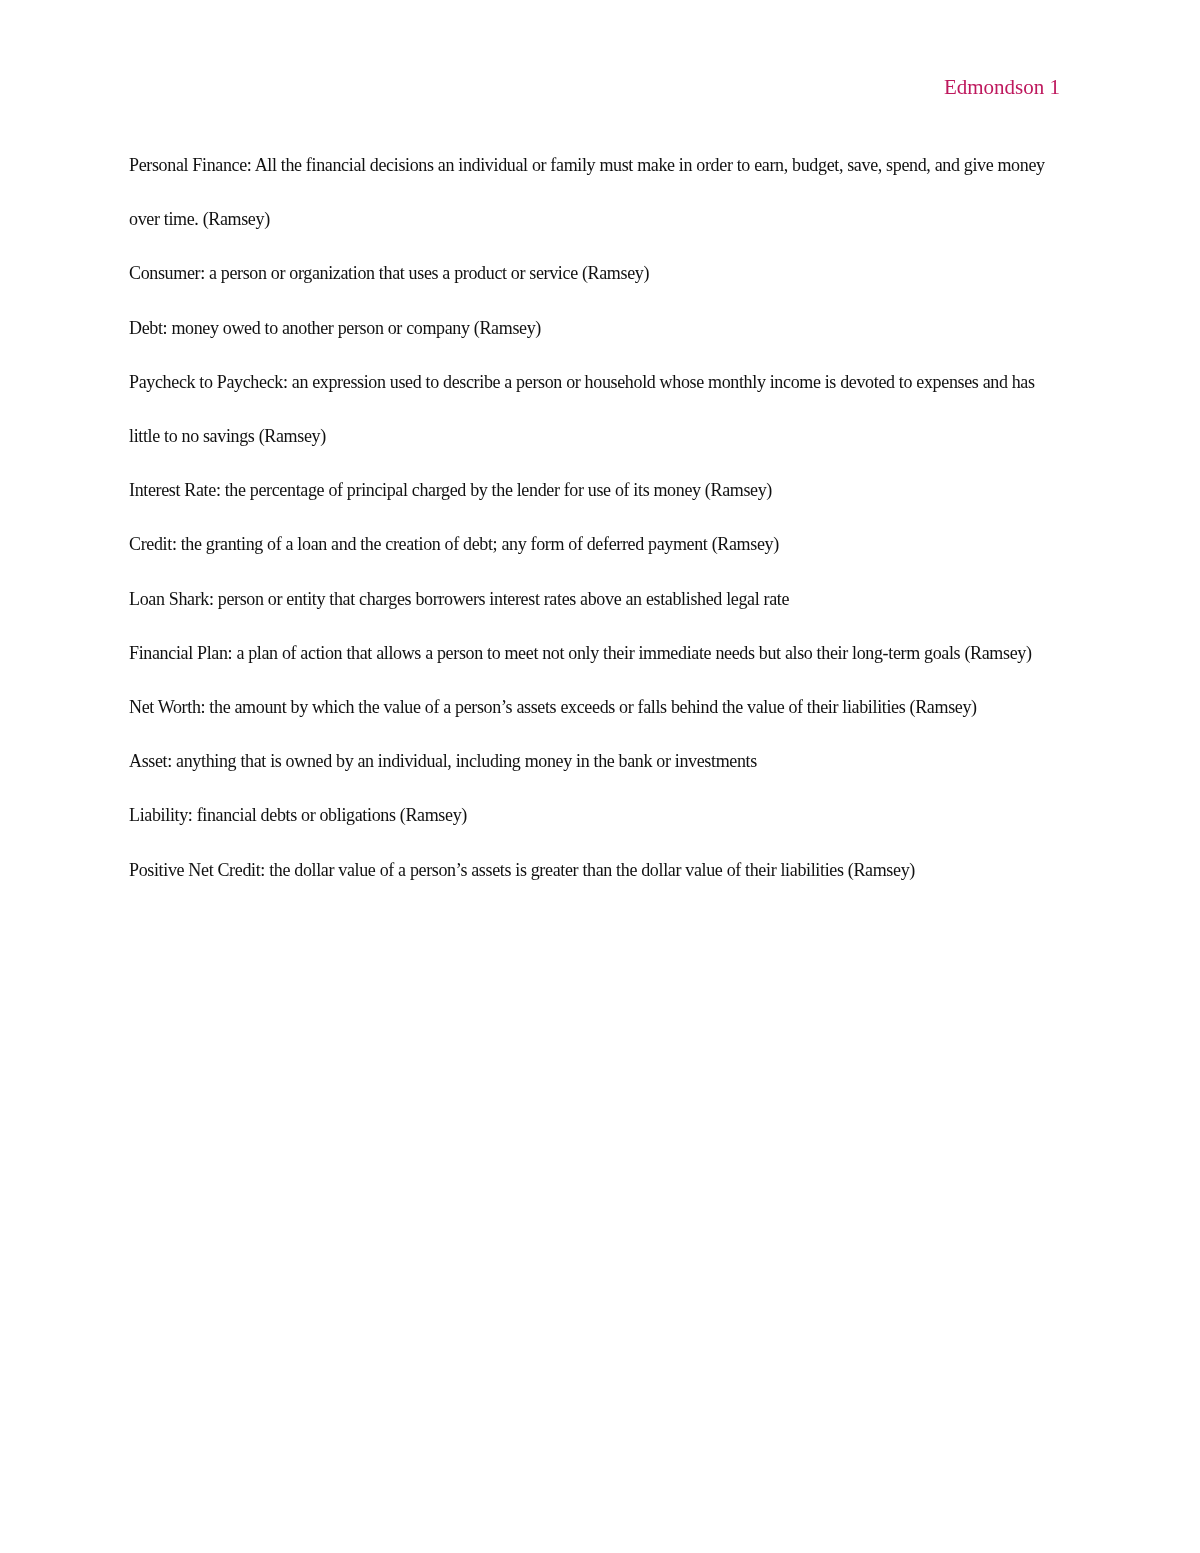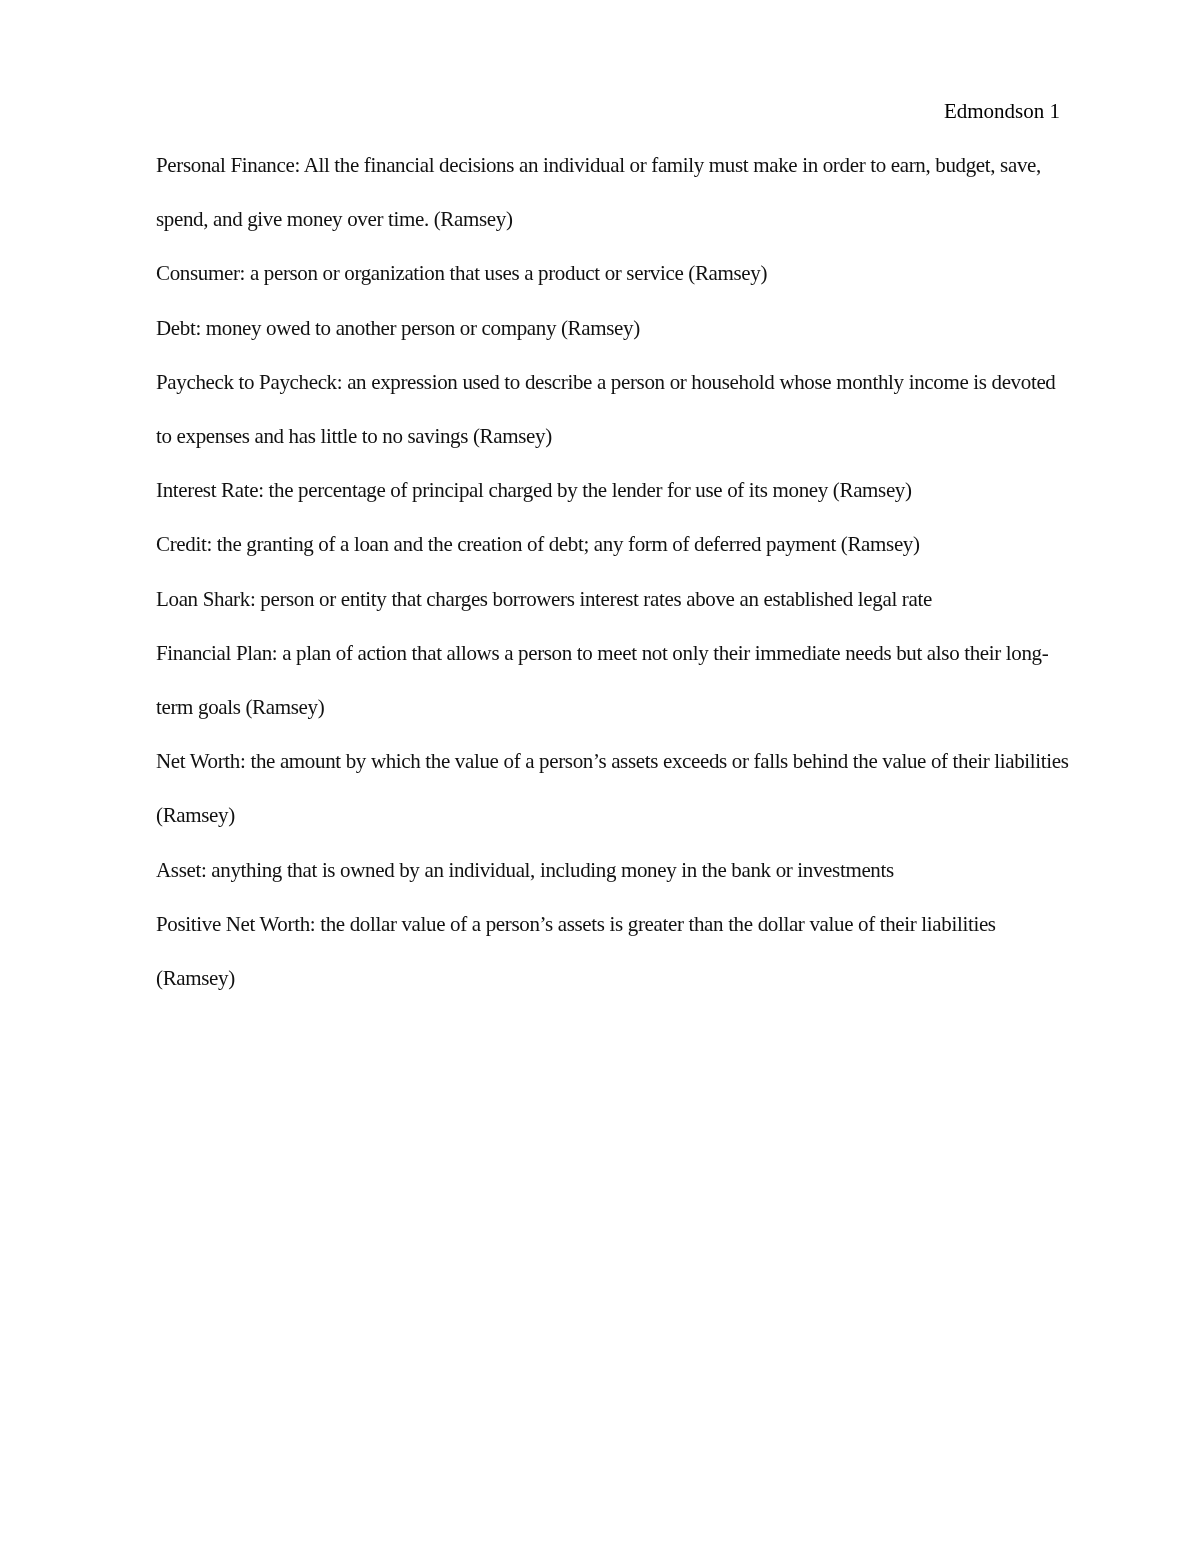--- a/index.html
+++ b/index.html
@@ -4,25 +4,25 @@
   <style>
     html, body { margin: 0; padding: 0; background: #ffffff; }
     body { width: 1200px; height: 1553px; position: relative; overflow: hidden; }
     .page {
       position: absolute; left: 0; top: 0; width: 1200px; height: 1553px;
       background: #ffffff; color: #111111;
       font-family: "Liberation Serif", "DejaVu Serif", serif;
     }
     .header {
       position: absolute; top: 72px; right: 140px;
-      font-size: 21px; line-height: 30px; color: #000000; margin-top: 24px;
+      font-size: 21px; line-height: 30px; color: #be185d;
     }
     .body-text {
-      position: absolute; left: 156px; top: 138px; width: 920px;
-      font-size: 21px; line-height: 54.2px; letter-spacing: -0.35px;
+      position: absolute; left: 129px; top: 138px; width: 920px;
+      font-size: 18px; line-height: 54.2px; letter-spacing: -0.35px;
       word-spacing: 0px;
     }
     .entry { margin: 0; padding: 0; }
   </style>
 </head>
 <body>
 
 <div class="page">
   <div class="header">Edmondson 1</div>
 
@@ -30,15 +30,16 @@
     <p class="entry">Personal Finance: All the financial decisions an individual or family must make in order to earn, budget, save, spend, and give money over time. (Ramsey)</p>
     <p class="entry">Consumer: a person or organization that uses a product or service (Ramsey)</p>
     <p class="entry">Debt: money owed to another person or company (Ramsey)</p>
     <p class="entry">Paycheck to Paycheck: an expression used to describe a person or household whose monthly income is devoted to expenses and has little to no savings (Ramsey)</p>
     <p class="entry">Interest Rate: the percentage of principal charged by the lender for use of its money (Ramsey)</p>
     <p class="entry">Credit: the granting of a loan and the creation of debt; any form of deferred payment (Ramsey)</p>
     <p class="entry">Loan Shark: person or entity that charges borrowers interest rates above an established legal rate</p>
     <p class="entry">Financial Plan: a plan of action that allows a person to meet not only their immediate needs but also their long-term goals (Ramsey)</p>
     <p class="entry">Net Worth: the amount by which the value of a person’s assets exceeds or falls behind the value of their liabilities (Ramsey)</p>
     <p class="entry">Asset: anything that is owned by an individual, including money in the bank or investments</p>
-    <p class="entry">Positive Net Worth: the dollar value of a person’s assets is greater than the dollar value of their liabilities (Ramsey)</p>
+    <p class="entry">Liability: financial debts or obligations (Ramsey)</p>
+    <p class="entry">Positive Net Credit: the dollar value of a person’s assets is greater than the dollar value of their liabilities (Ramsey)</p>
   </div>
 </div>
 
 </body></html>

